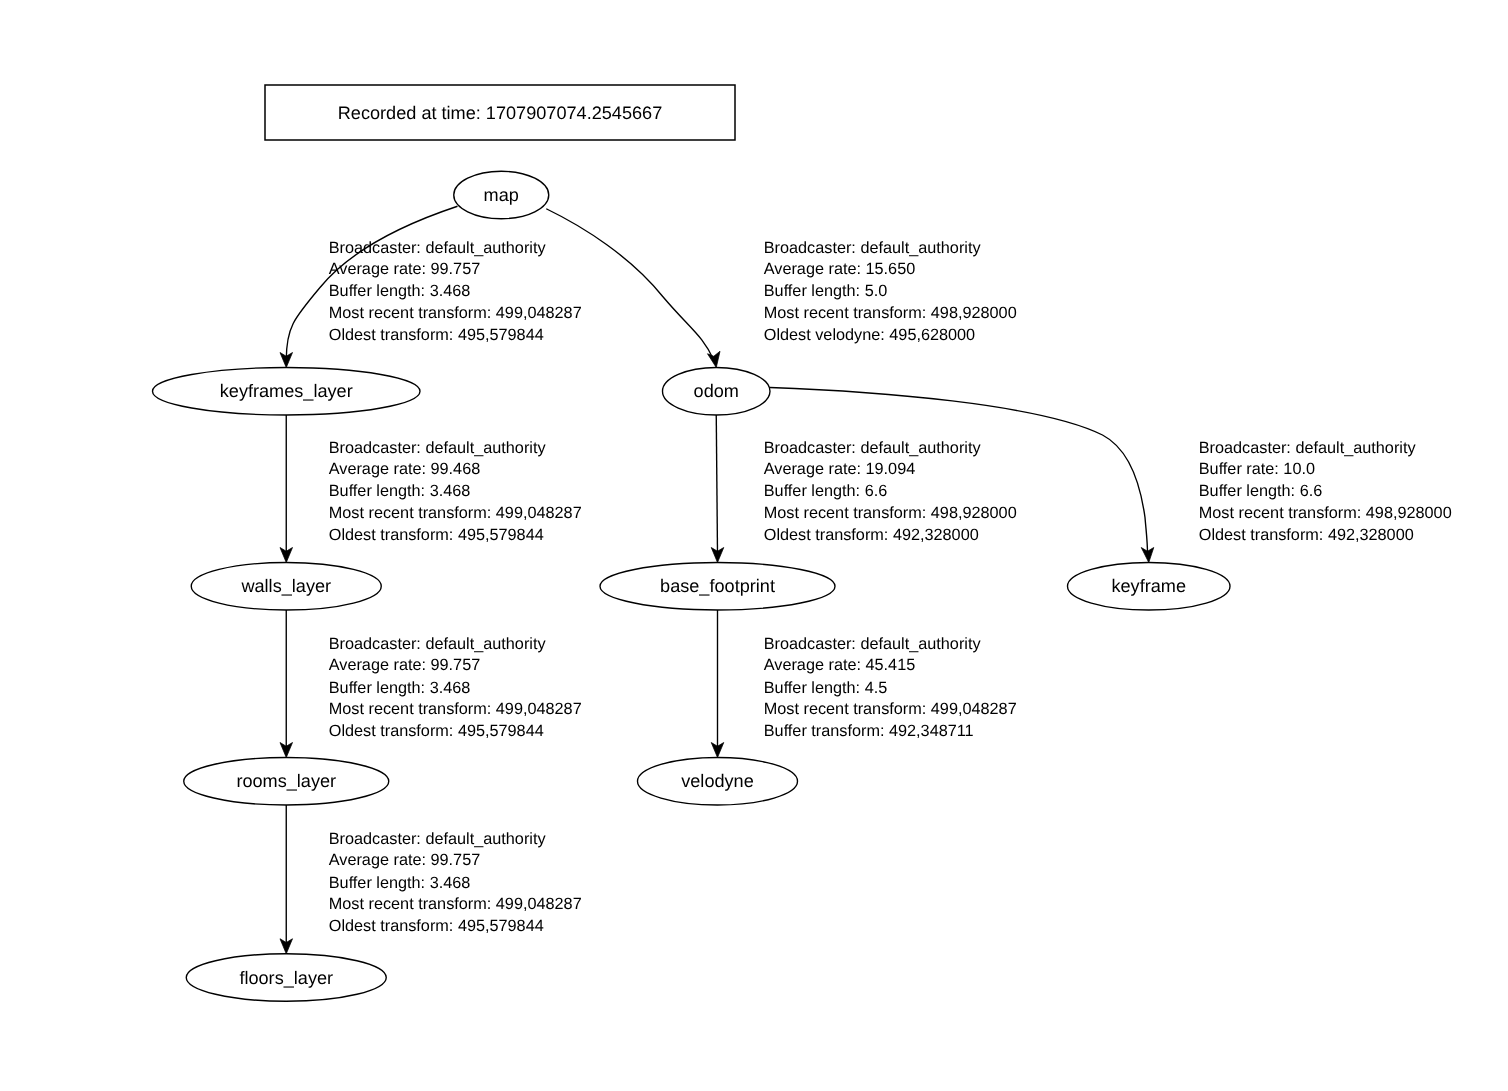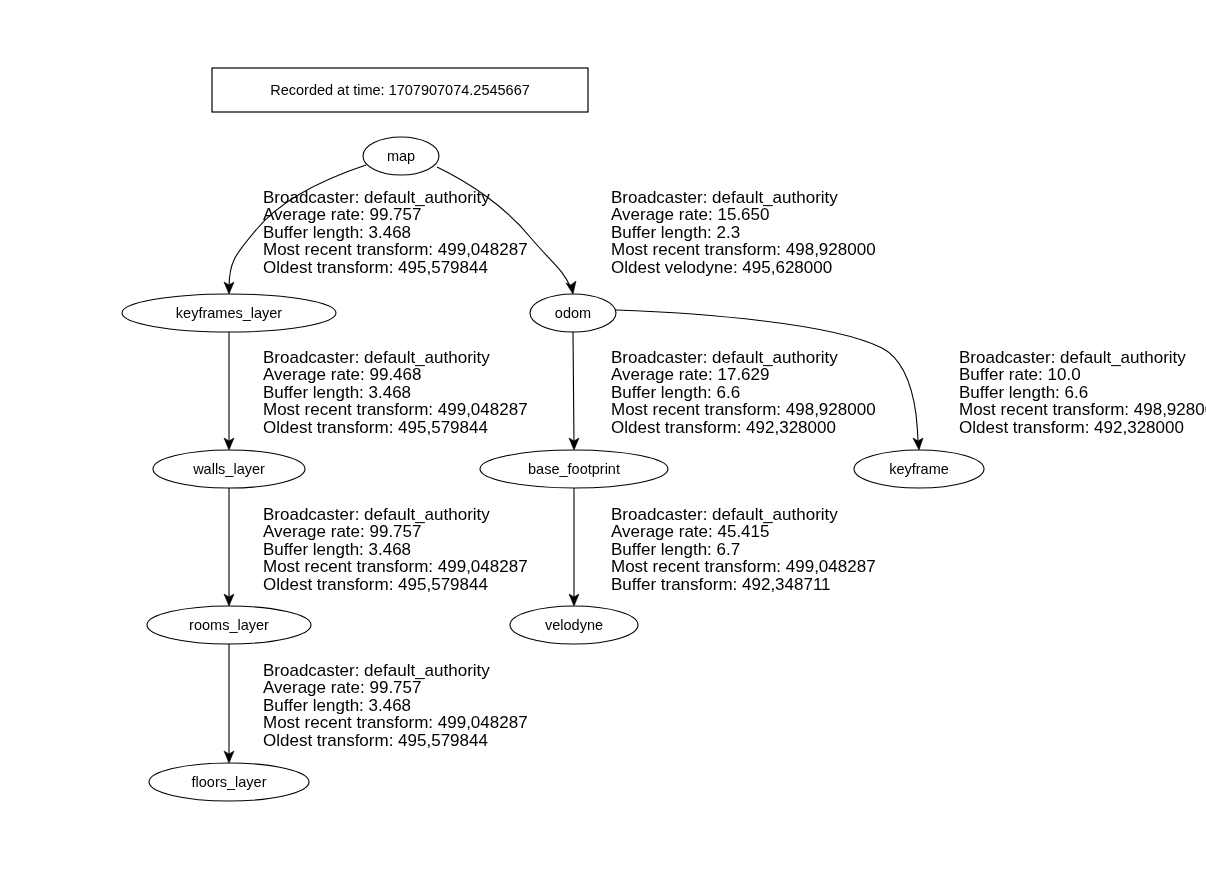--- a/index.html
+++ b/index.html
@@ -52,21 +52,21 @@
   .header-text {
     font-family: "Liberation Sans", sans-serif;
     font-size: 14.5px;
     fill: #000000;
     text-anchor: middle;
     dominant-baseline: middle;
   }
   .edge-label {
     position: absolute;
     font-family: "Liberation Sans", sans-serif;
-    font-size: 17px;
+    font-size: 13px;
     line-height: 17.4px;
     color: #000000;
     white-space: pre;
   }
   .edge-label div {
     white-space: pre;
   }
 </style>
 </head>
 <body>
@@ -111,21 +111,21 @@
         <ellipse cx="229" cy="625" rx="82" ry="19" class="node-ellipse"></ellipse>
         <text x="229" y="626" class="node-text">rooms_layer</text>
         <ellipse cx="574" cy="625" rx="64" ry="19" class="node-ellipse"></ellipse>
         <text x="574" y="626" class="node-text">velodyne</text>
         <ellipse cx="229" cy="782" rx="80" ry="19" class="node-ellipse"></ellipse>
         <text x="229" y="783" class="node-text">floors_layer</text>
       </g>
   </svg>
   <div id="labels-group">
       <div class="edge-label" style="left: 263px; top: 189px;"><div>Broadcaster: default_authority</div><div>Average rate: 99.757</div><div>Buffer length: 3.468</div><div>Most recent transform: 499,048287</div><div>Oldest transform: 495,579844</div></div>
-      <div class="edge-label" style="left: 611px; top: 189px;"><div>Broadcaster: default_authority</div><div>Average rate: 15.650</div><div>Buffer length: 2.3</div><div>Most recent transform: 498,928000</div><div>Oldest velodyne: 495,628000</div></div>
+      <div class="edge-label" style="left: 611px; top: 189px;"><div>Broadcaster: default_authority</div><div>Average rate: 15.650</div><div>Buffer length: 5.0</div><div>Most recent transform: 498,928000</div><div>Oldest velodyne: 495,628000</div></div>
       <div class="edge-label" style="left: 263px; top: 349px;"><div>Broadcaster: default_authority</div><div>Average rate: 99.468</div><div>Buffer length: 3.468</div><div>Most recent transform: 499,048287</div><div>Oldest transform: 495,579844</div></div>
-      <div class="edge-label" style="left: 611px; top: 349px;"><div>Broadcaster: default_authority</div><div>Average rate: 17.629</div><div>Buffer length: 6.6</div><div>Most recent transform: 498,928000</div><div>Oldest transform: 492,328000</div></div>
+      <div class="edge-label" style="left: 611px; top: 349px;"><div>Broadcaster: default_authority</div><div>Average rate: 19.094</div><div>Buffer length: 6.6</div><div>Most recent transform: 498,928000</div><div>Oldest transform: 492,328000</div></div>
       <div class="edge-label" style="left: 959px; top: 349px;"><div>Broadcaster: default_authority</div><div>Buffer rate: 10.0</div><div>Buffer length: 6.6</div><div>Most recent transform: 498,928000</div><div>Oldest transform: 492,328000</div></div>
       <div class="edge-label" style="left: 263px; top: 506px;"><div>Broadcaster: default_authority</div><div>Average rate: 99.757</div><div>Buffer length: 3.468</div><div>Most recent transform: 499,048287</div><div>Oldest transform: 495,579844</div></div>
-      <div class="edge-label" style="left: 611px; top: 506px;"><div>Broadcaster: default_authority</div><div>Average rate: 45.415</div><div>Buffer length: 6.7</div><div>Most recent transform: 499,048287</div><div>Buffer transform: 492,348711</div></div>
+      <div class="edge-label" style="left: 611px; top: 506px;"><div>Broadcaster: default_authority</div><div>Average rate: 45.415</div><div>Buffer length: 4.5</div><div>Most recent transform: 499,048287</div><div>Buffer transform: 492,348711</div></div>
       <div class="edge-label" style="left: 263px; top: 662px;"><div>Broadcaster: default_authority</div><div>Average rate: 99.757</div><div>Buffer length: 3.468</div><div>Most recent transform: 499,048287</div><div>Oldest transform: 495,579844</div></div>
     </div>
 </div>
 
 </body></html>

